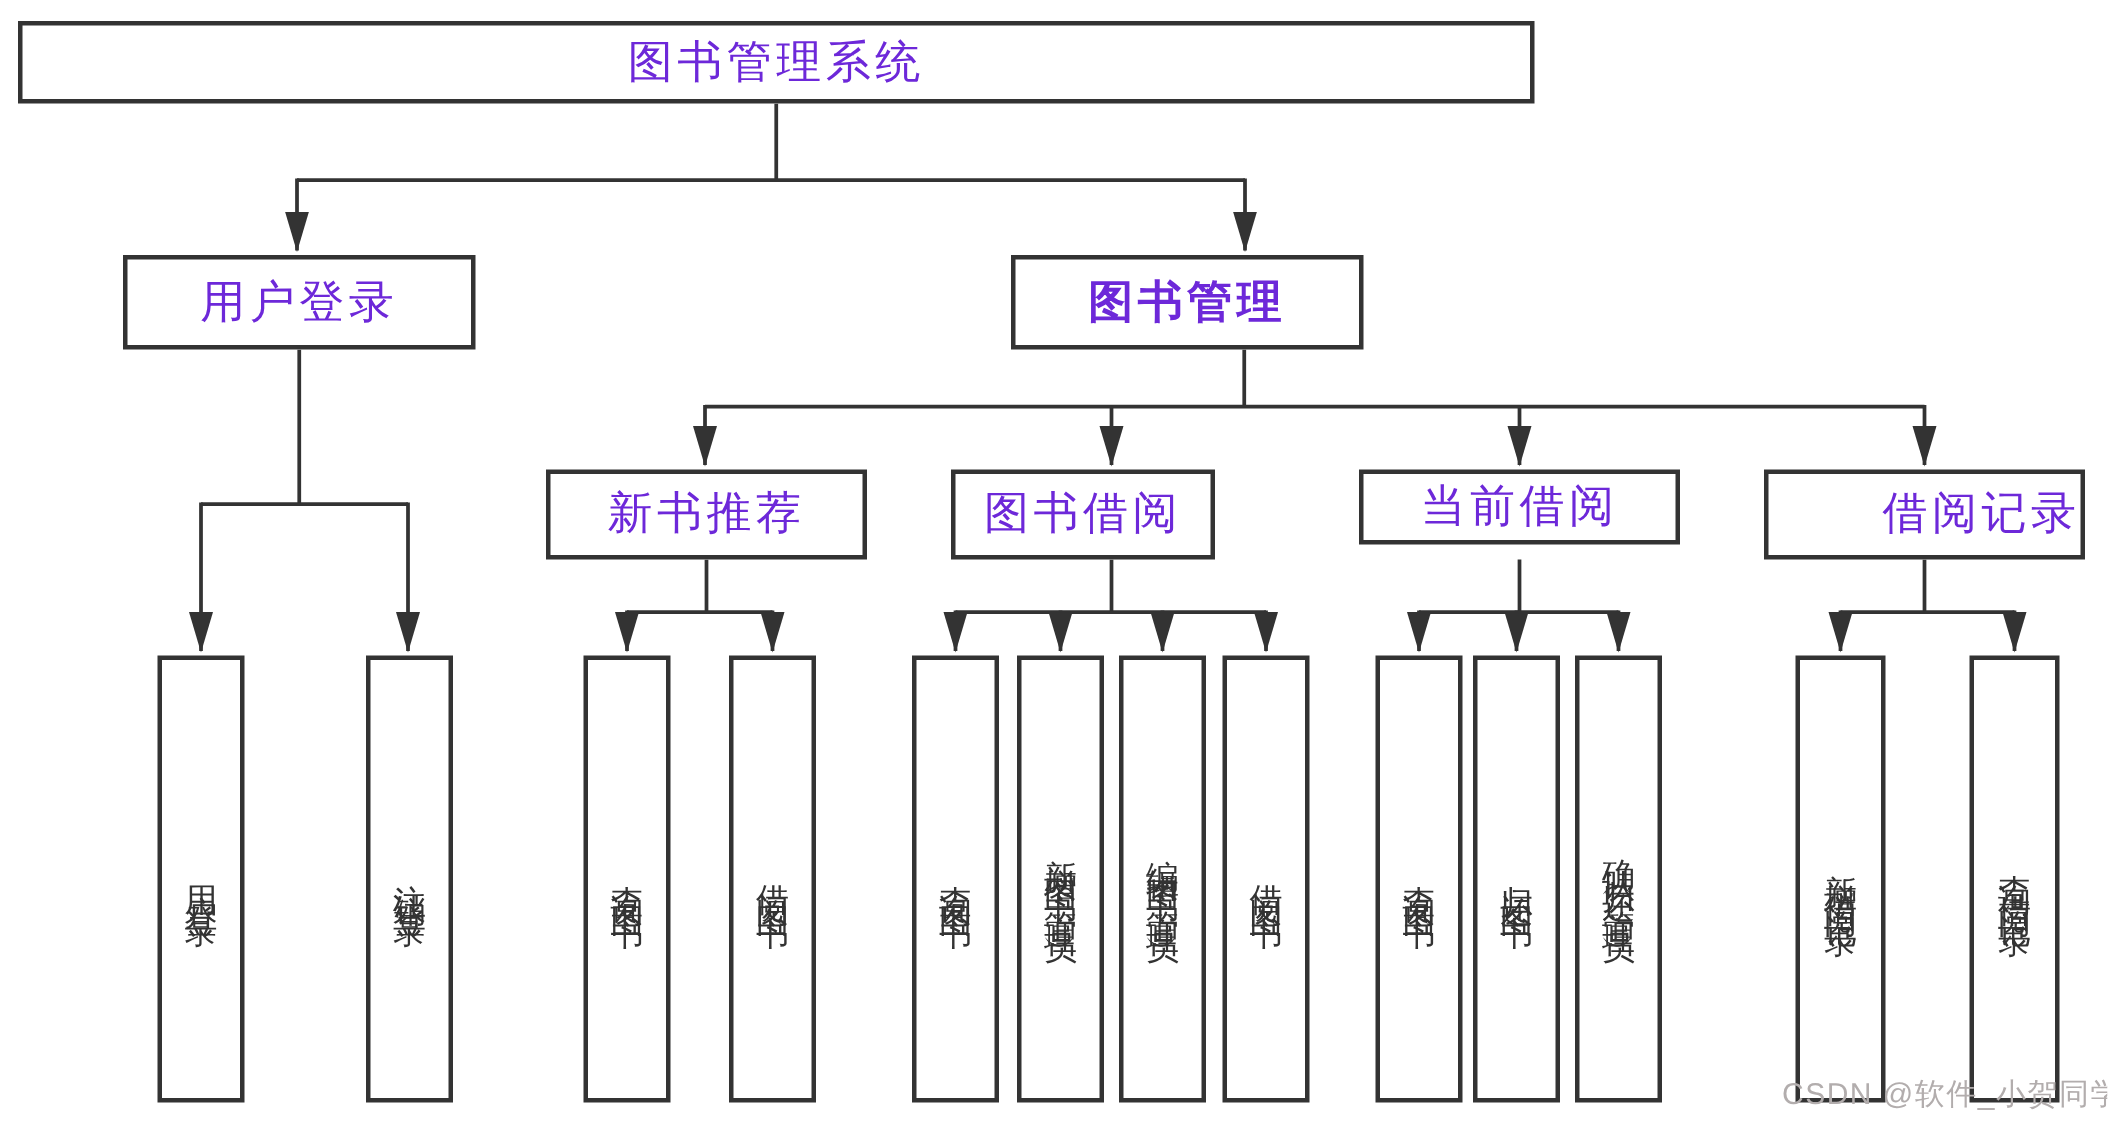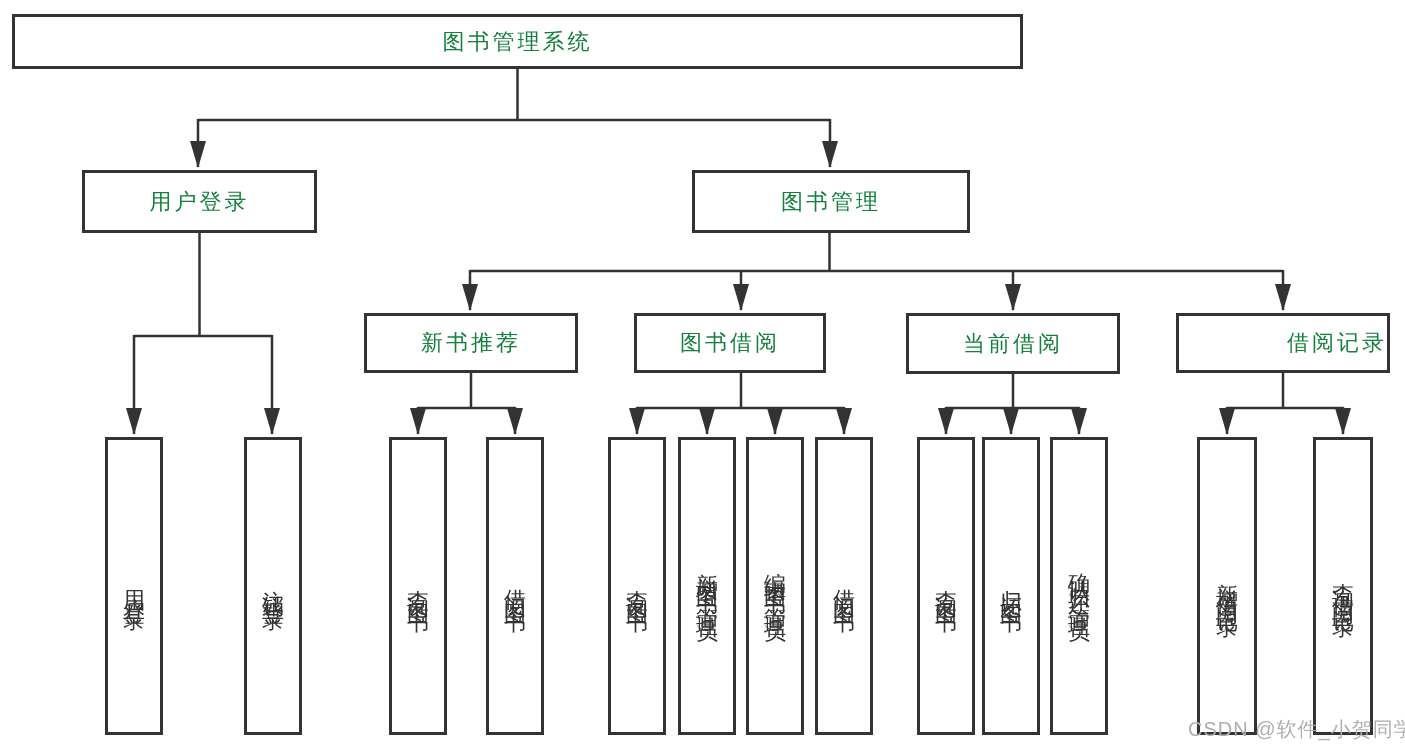--- a/index.html
+++ b/index.html
@@ -25,23 +25,23 @@
   .node {
     position: absolute;
     box-sizing: border-box;
     border: 3px solid #333333;
     background: #ffffff;
     display: flex;
     align-items: center;
     justify-content: center;
   }
   .hlbl {
-    font-size: 22px;
+    font-size: 30px;
     letter-spacing: 3px;
-    color: #15803d;
+    color: #6d28d9;
     white-space: nowrap;
     line-height: 1;
   }
   .vlbl {
     writing-mode: vertical-rl;
     -webkit-writing-mode: vertical-rl;
     text-orientation: mixed;
     -webkit-text-orientation: mixed;
     font-size: 22px;
     letter-spacing: 7px;
@@ -114,31 +114,31 @@
     </g>
   </svg>
 
   <div class="node" style="left:12px; top:14px; width:1011px; height:55px;">
     <span class="hlbl">图书管理系统</span>
   </div>
 
   <div class="node" style="left:82px; top:170px; width:235px; height:63px;">
     <span class="hlbl">用户登录</span>
   </div>
-  <div class="node" style="left:692px; top:170px; width:278px; height:63px;">
+  <div class="node" style="left:674px; top:170px; width:235px; height:63px;font-weight:bold;">
     <span class="hlbl">图书管理</span>
   </div>
 
   <div class="node" style="left:364px; top:313px; width:214px; height:60px;align-items:center;">
     <span class="hlbl">新书推荐</span>
   </div>
-  <div class="node" style="left:634px; top:313px; width:192px; height:60px;">
+  <div class="node" style="left:634px; top:313px; width:176px; height:60px;">
     <span class="hlbl">图书借阅</span>
   </div>
-  <div class="node" style="left:906px; top:313px; width:214px; height:61px;">
+  <div class="node" style="left:906px; top:313px; width:214px; height:50px;">
     <span class="hlbl">当前借阅</span>
   </div>
   <div class="node" style="left:1176px; top:313px; width:214px; height:60px;justify-content:flex-end;">
     <span class="hlbl">借阅记录</span>
   </div>
 
   <div class="node" style="left:105px; top:437px; width:58px; height:298px;">
     <span class="vlbl">用户登录</span>
   </div>
   <div class="node" style="left:244px; top:437px; width:58px; height:298px;">

